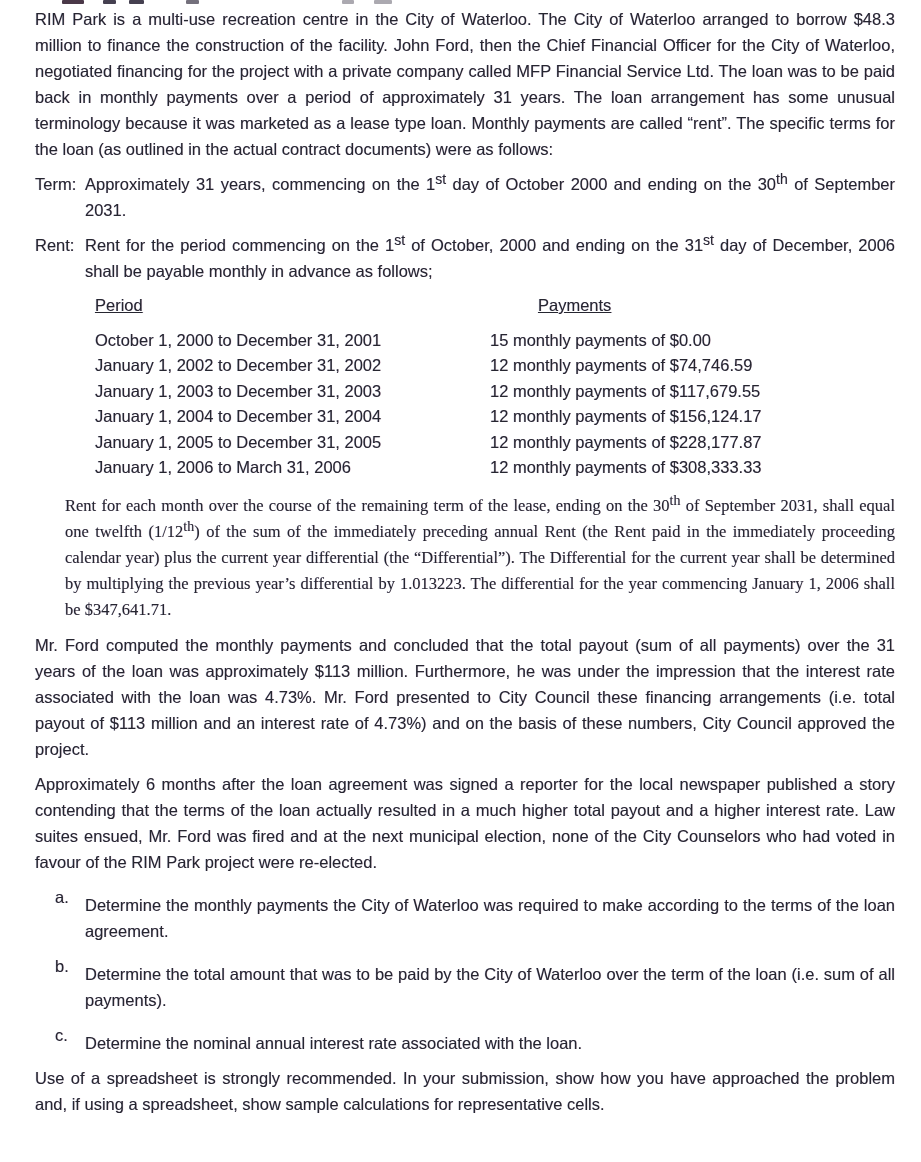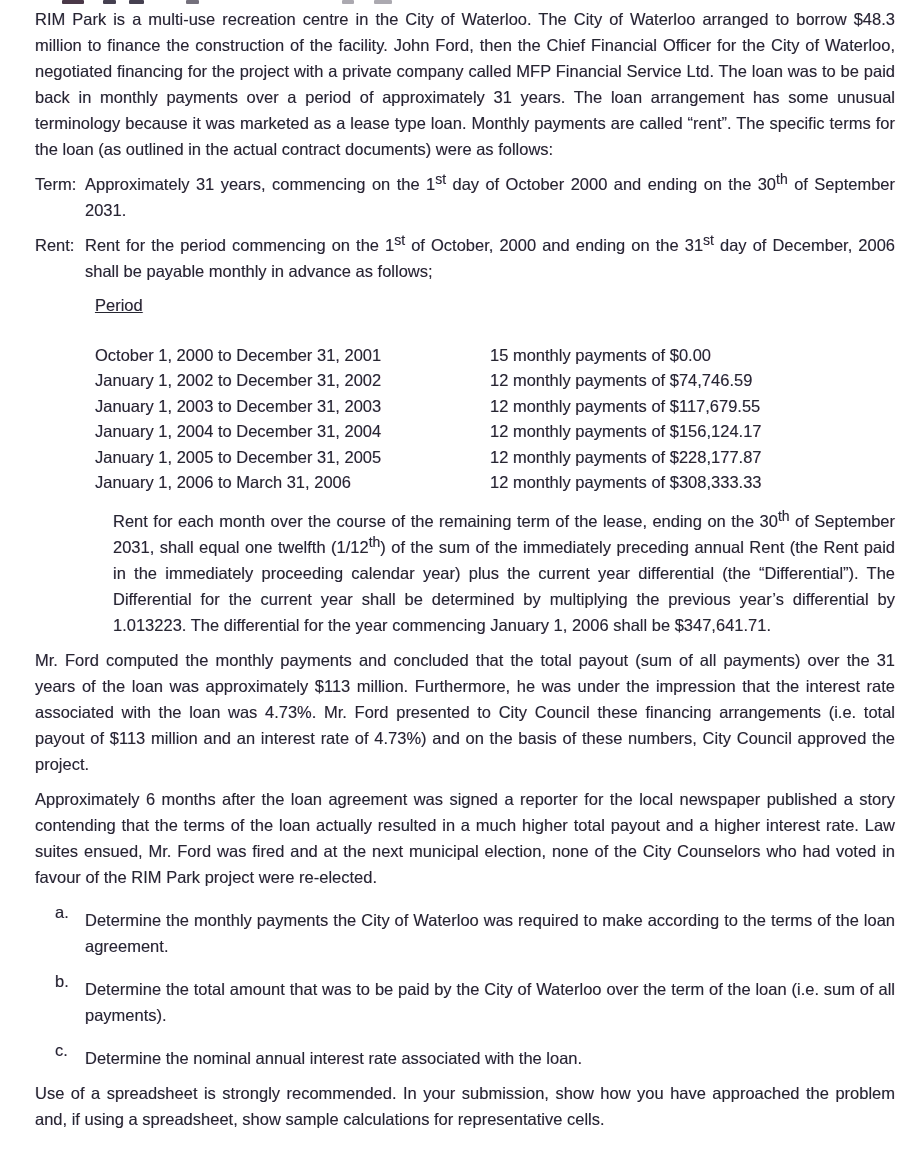--- a/index.html
+++ b/index.html
@@ -34,37 +34,38 @@
     margin: 0 0 9px 0;
   }
   .hang-label {
     flex: 0 0 50px;
   }
   .hang-body {
     flex: 1;
     text-align: justify;
   }
   .indent {
-    margin-left: 78px;
+    margin-left: 30px;
+    font-family: Liberation Serif, serif;
   }
   sup {
     font-size: 14px;
     line-height: 0;
     vertical-align: super;
   }
   
   .schedule {
     margin: 4px 0 12px 60px;
   }
   .t-row {
     display: flex;
     line-height: 25.5px;
   }
   .t-head {
-    margin-bottom: 24px;
+    margin-bottom: 9px;
     gap: 48px;
   }
   .t-head .cell {
     text-decoration: underline;
   }
   .cell-period {
     flex: 0 0 395px;
   }
   .cell-payments {
     flex: 1;
@@ -126,20 +127,21 @@
   </div>
 
   <div class="hang">
     <span class="hang-label">Rent:</span>
     <div class="hang-body"><span>Rent for the period commencing on the 1</span><sup>st</sup><span> of October, 2000 and ending on the 31</span><sup>st</sup><span> day of December, 2006 shall be payable monthly in advance as follows;</span></div>
   </div>
 
   <div class="schedule">
     <div class="t-row t-head">
       <span class="cell cell-period">Period</span>
+      <span class="cell cell-payments">Payments</span>
     </div>
     <div class="t-row">
       <span class="cell-period">October 1, 2000 to December 31, 2001</span>
       <span class="cell-payments">15 monthly payments of $0.00</span>
     </div>
     <div class="t-row">
       <span class="cell-period">January 1, 2002 to December 31, 2002</span>
       <span class="cell-payments">12 monthly payments of $74,746.59</span>
     </div>
     <div class="t-row">

